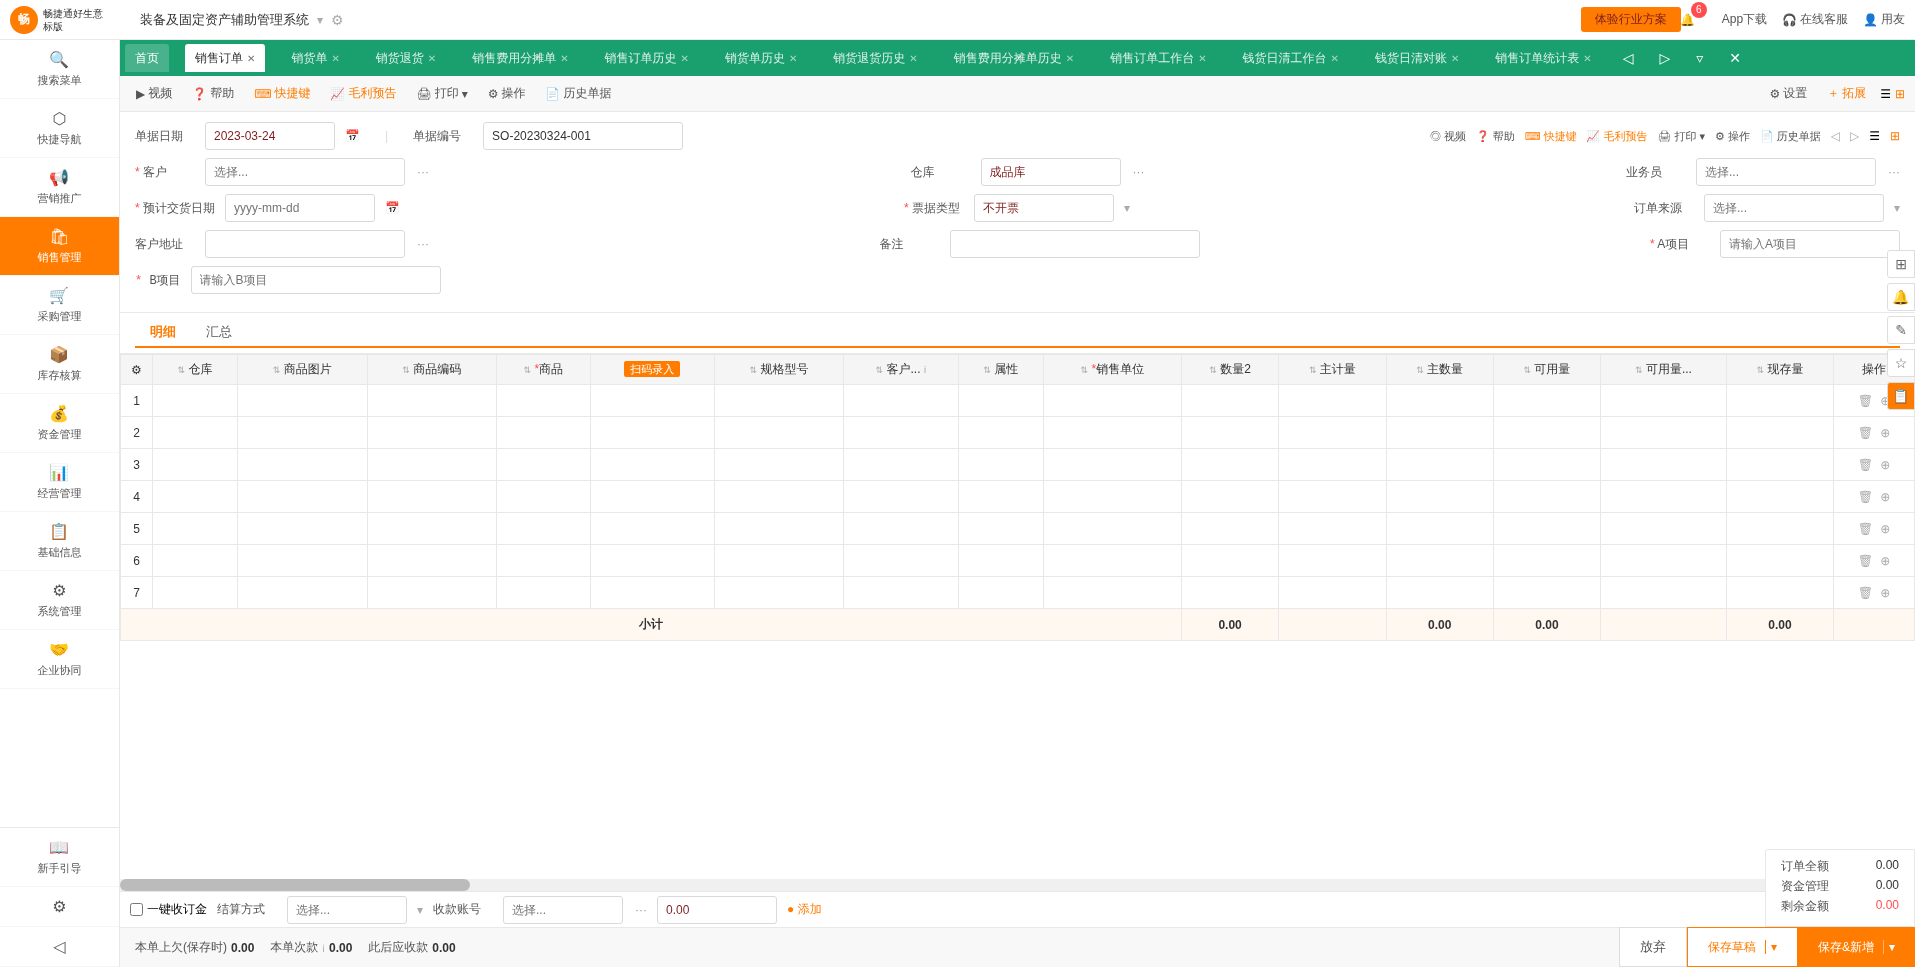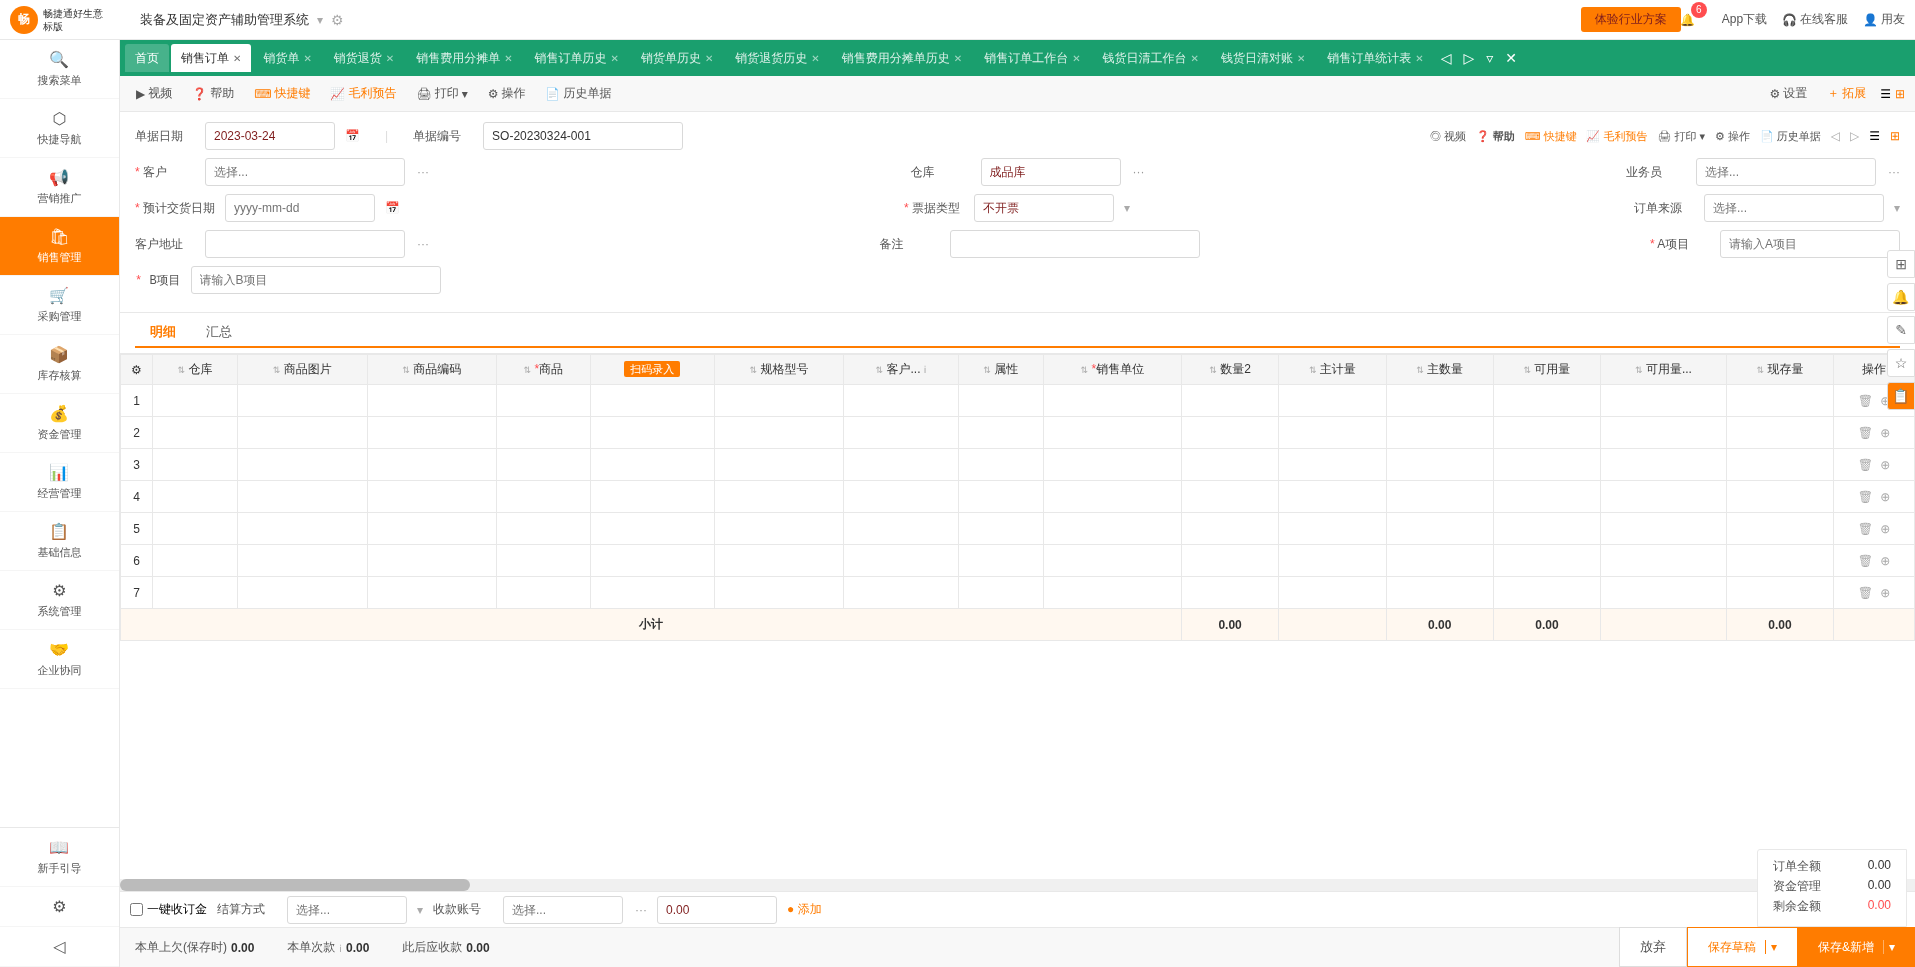--- a/index.html
+++ b/index.html
@@ -109,21 +109,21 @@
       overflow: hidden;
     }
 
     
     .tab-bar {
       height: 36px;
       background: #1a9f6e;
       display: flex;
       align-items: center;
       padding: 0 5px;
-      gap: 2px;
+      gap: 16px;
       overflow-x: auto;
       flex-shrink: 0;
     }
     .tab-bar::-webkit-scrollbar { display: none; }
     .tab-item {
       display: flex;
       align-items: center;
       padding: 0 10px;
       height: 28px;
       border-radius: 3px 3px 0 0;
@@ -297,21 +297,21 @@
     .subtotal-val { color: #ff4d4f; }
 
     
     .bottom-bar {
       height: 40px;
       background: #f8f8f8;
       border-top: 1px solid #e8e8e8;
       display: flex;
       align-items: center;
       padding: 0 15px;
-      gap: 33px;
+      gap: 16px;
       flex-shrink: 0;
     }
     .bottom-item { display: flex; align-items: center; gap: 4px; color: #555; }
     .bottom-value { color: #333; font-weight: bold; }
     .bottom-right {
       margin-left: auto;
       display: flex;
       align-items: center;
       gap: 10px;
     }
@@ -324,21 +324,21 @@
       display: flex;
       align-items: center;
       padding: 0 10px;
       gap: 10px;
       flex-shrink: 0;
     }
 
     
     .order-summary {
       position: fixed;
-      right: 8px;
+      right: 0;
       bottom: 40px;
       background: white;
       border: 1px solid #e8e8e8;
       padding: 8px 15px;
       font-size: 12px;
       text-align: right;
       border-radius: 3px 0 0 0;
     }
     .order-summary-row { display: flex; justify-content: space-between; gap: 20px; margin-bottom: 3px; }
     .order-summary-label { color: #555; }
@@ -587,21 +587,21 @@
       <div class="form-row">
         <span class="form-label">单据日期</span>
         <input class="form-input date-input" type="text" value="2023-03-24" style="">
         <span style="color:#aaa;cursor:pointer;">📅</span>
         <span style="margin:0 15px; color:#ddd;">|</span>
         <span class="form-label">单据编号</span>
         <input class="form-input code-input" type="text" value="SO-20230324-001" style="">
         <div style="flex:1;"></div>
         <div class="toolbar-right" style="gap:10px;">
           <span style="color:#555;cursor:pointer;font-size:11px;">◎ 视频</span>
-          <span style="color:#555;cursor:pointer;font-size:11px;font-weight:bold;">❓ 帮助</span>
+          <span style="color:#555;cursor:pointer;font-size:11px;">❓ 帮助</span>
           <span style="color:#ff7c00;cursor:pointer;font-size:11px;">⌨ 快捷键</span>
           <span style="color:#ff7c00;cursor:pointer;font-size:11px;">📈 毛利预告</span>
           <span style="color:#555;cursor:pointer;font-size:11px;">🖨 打印 ▾</span>
           <span style="color:#555;cursor:pointer;font-size:11px;">⚙ 操作</span>
           <span style="color:#555;cursor:pointer;font-size:11px;">📄 历史单据</span>
           <span style="color:#aaa;cursor:pointer;">◁</span>
           <span style="color:#aaa;cursor:pointer;">▷</span>
           <span style="cursor:pointer;">☰</span>
           <span style="cursor:pointer;color:#ff7c00;">⊞</span>
         </div>

